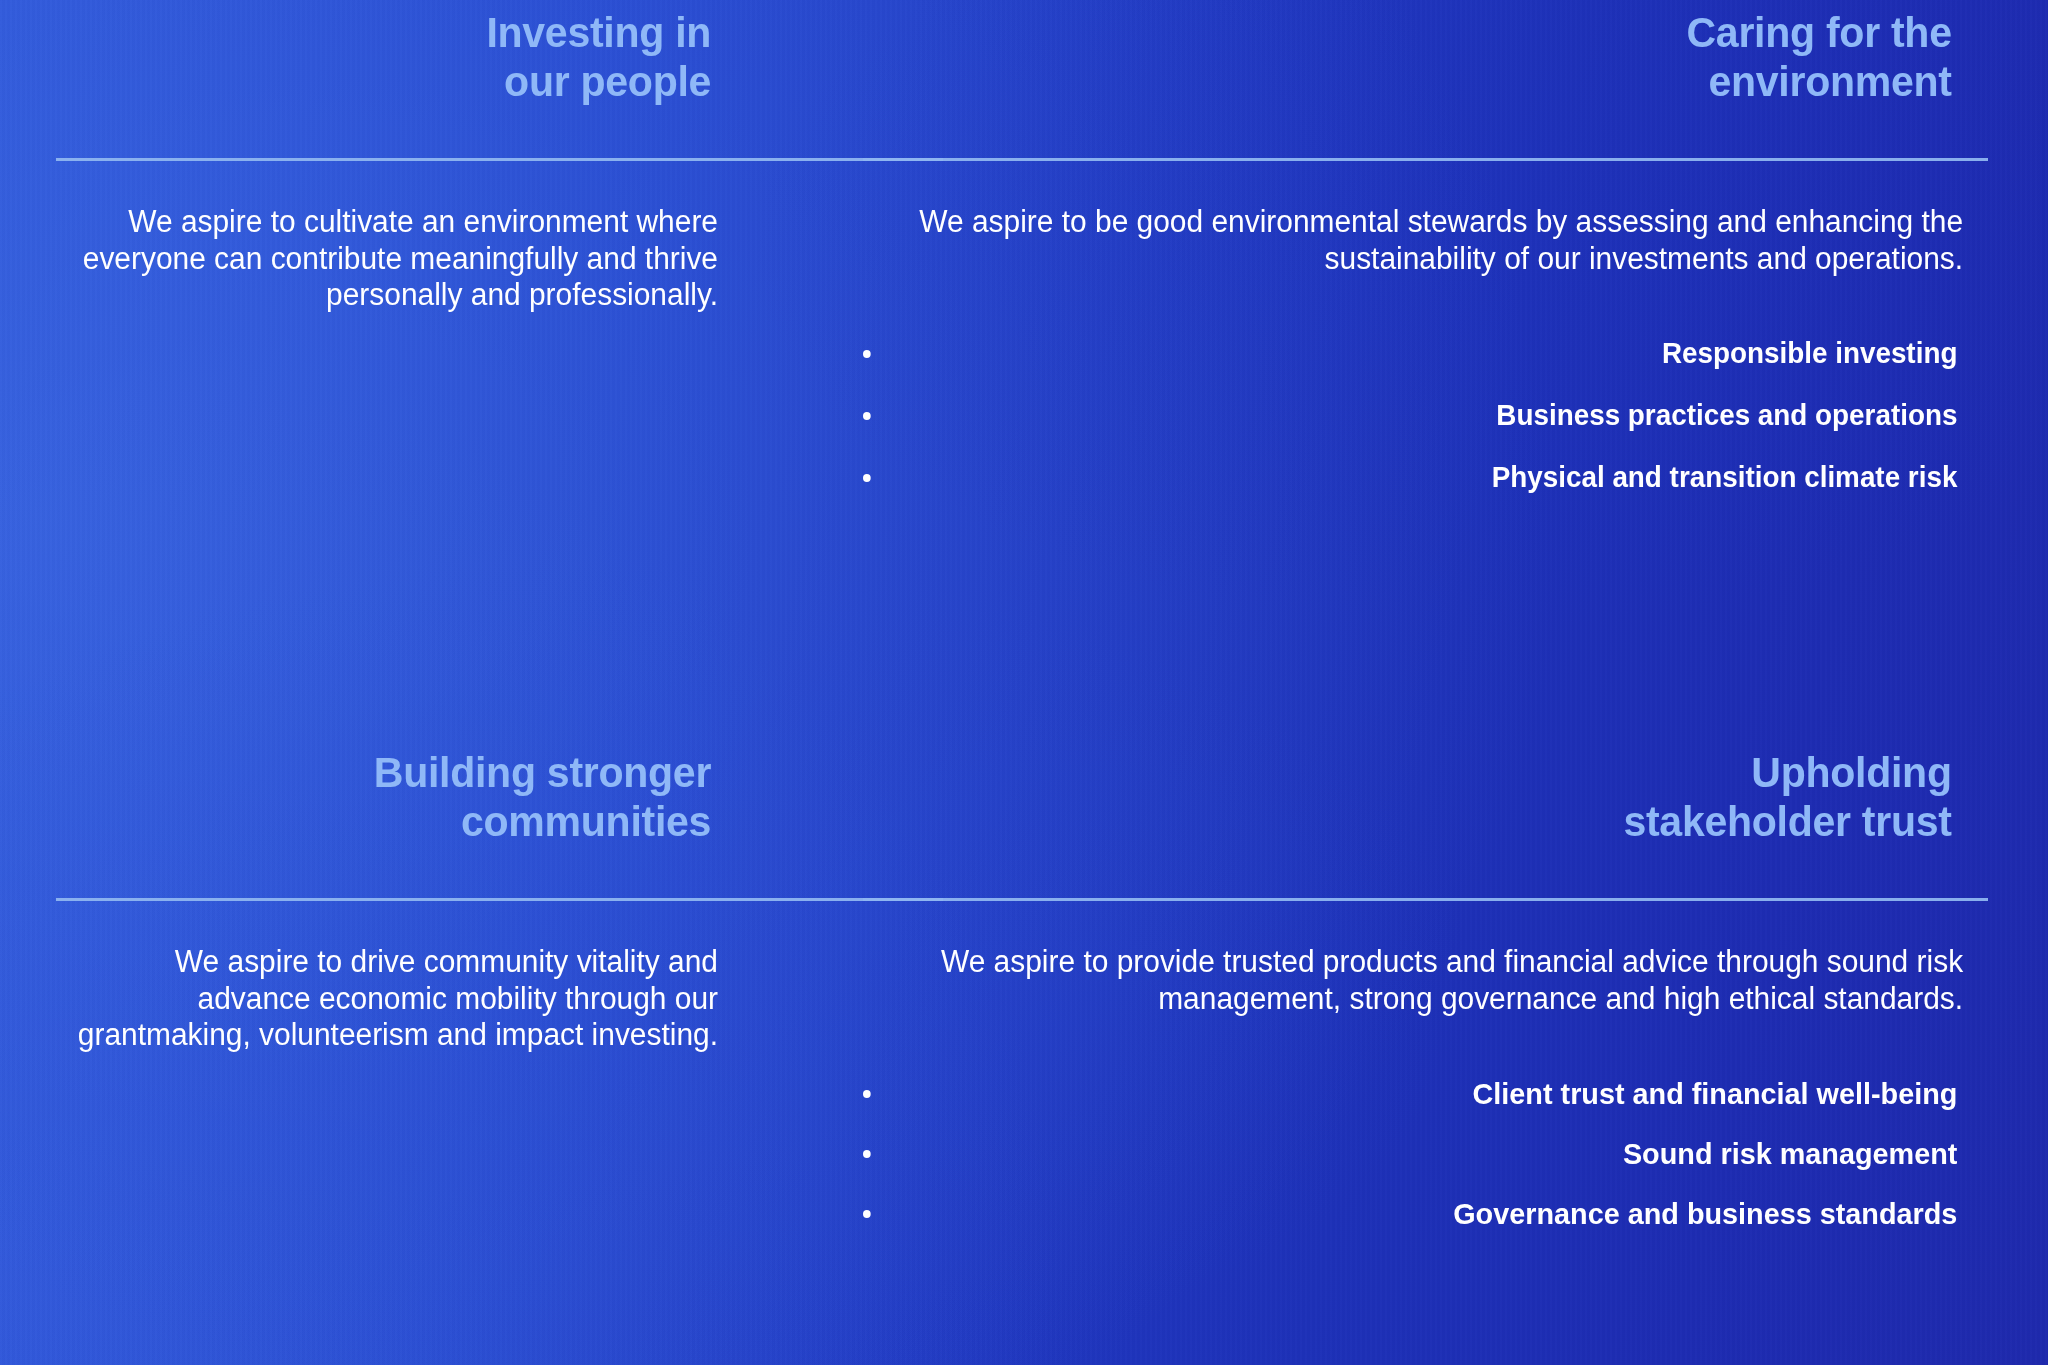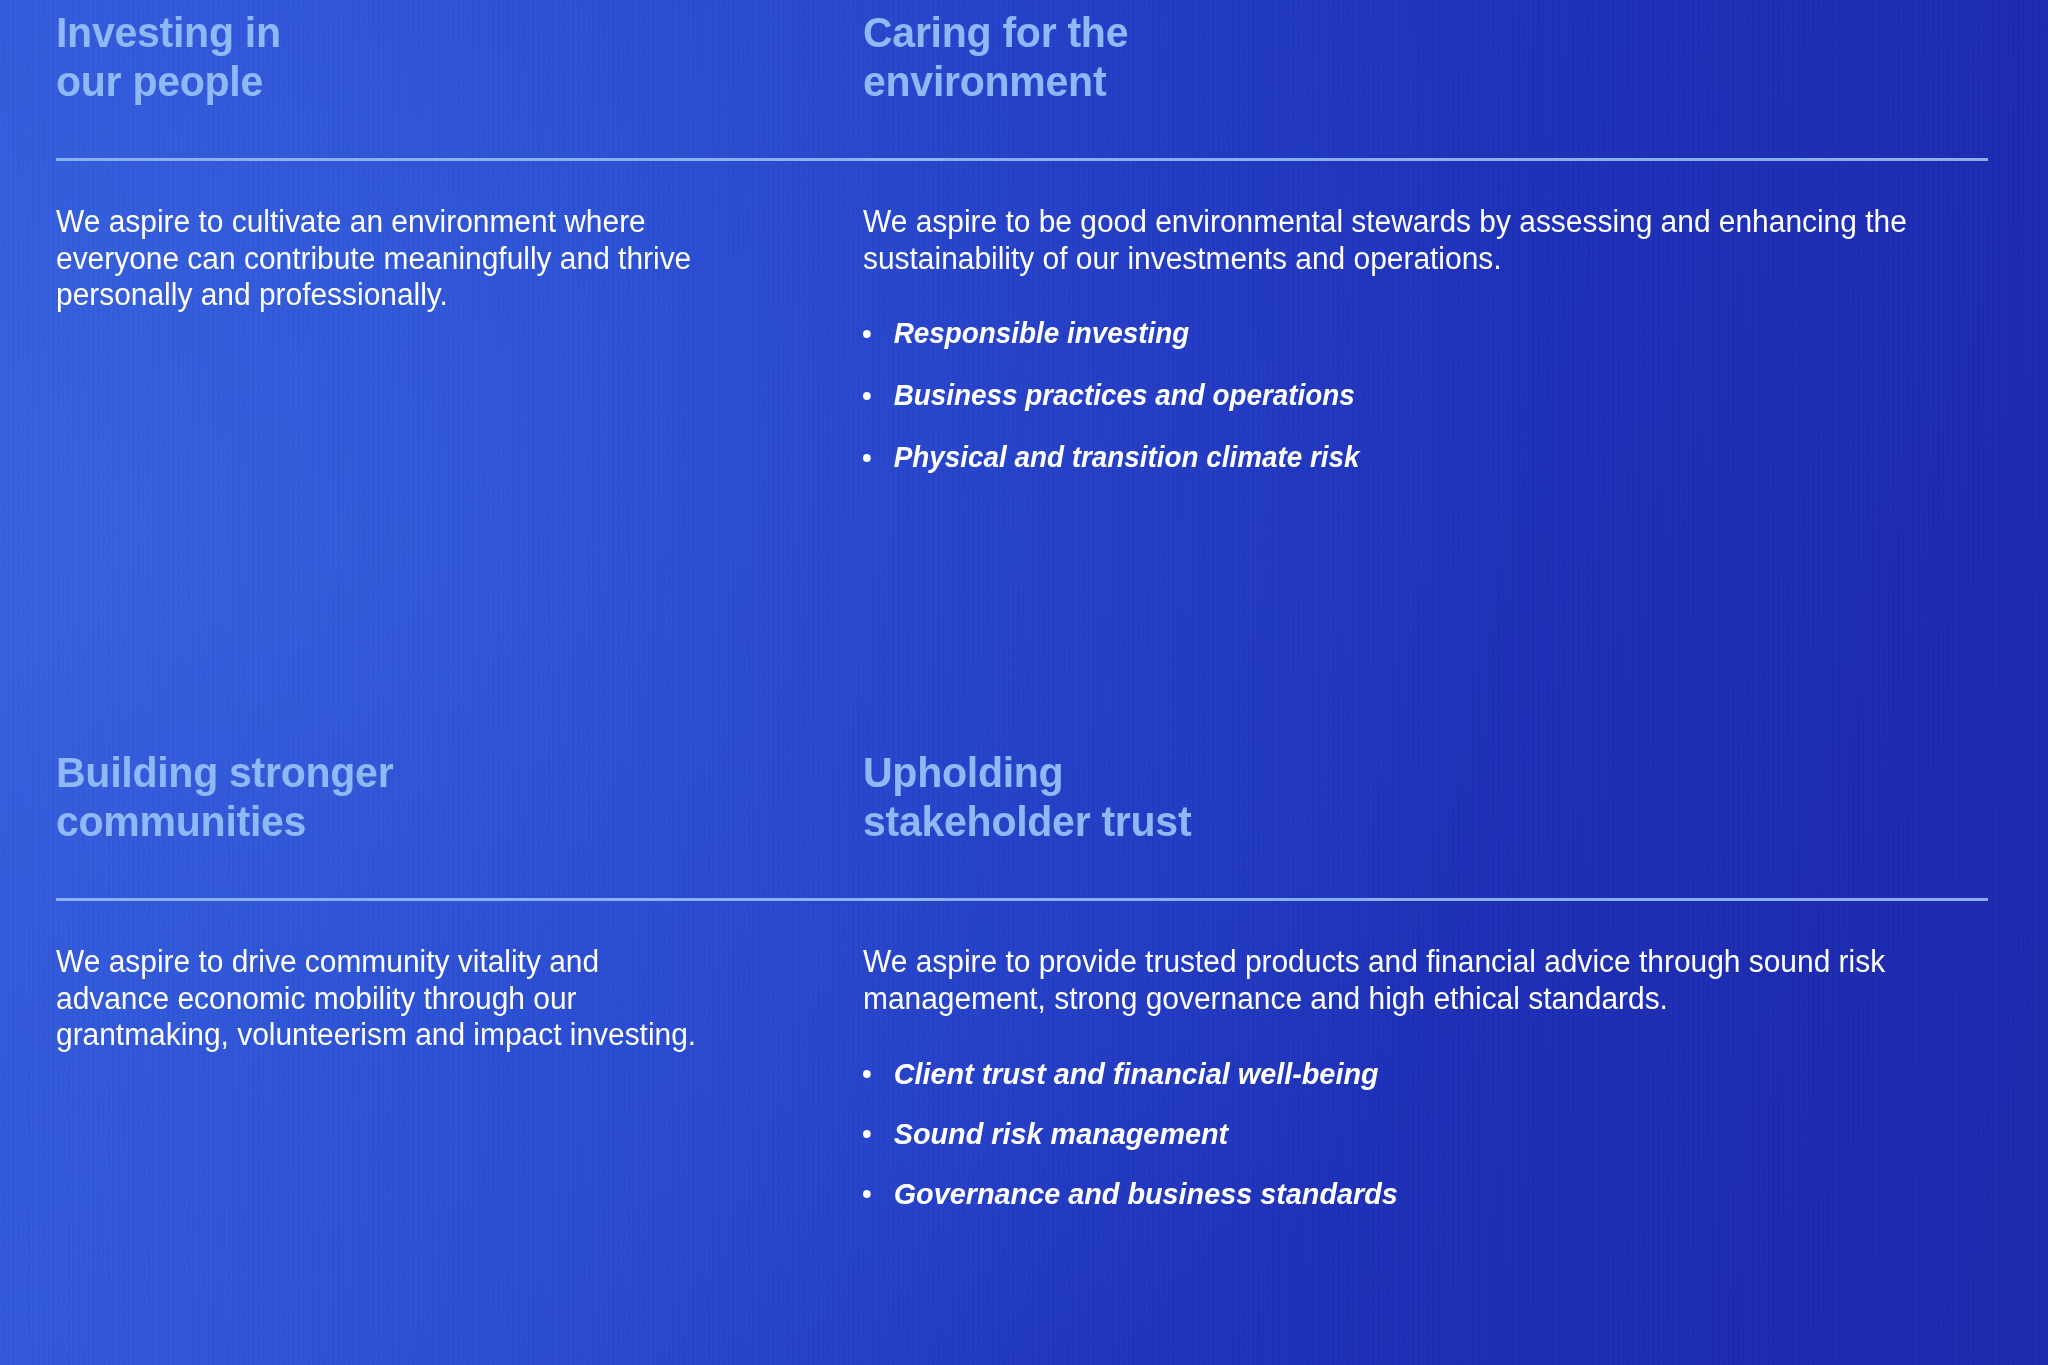--- a/index.html
+++ b/index.html
@@ -39,20 +39,21 @@
   }
 
   .grid {
     position: relative;
     z-index: 2;
     display: grid;
     grid-template-columns: 862px 1186px;
     grid-template-rows: 700px 665px;
     width: 1644px;
     height: 1365px;
+    text-align: right;
   }
 
   .card {
     position: relative;
     padding: 0;
     box-sizing: border-box;
   }
   .card.col-left  { padding-left: 56px;  padding-right: 120px; }
   .card.col-right { padding-left: 1px;   padding-right: 45px;  }
 
@@ -95,21 +96,21 @@
   }
   .col-left .card-body  { margin-top: 43px; }
   .col-right .card-body { margin-top: 43px; }
 
   .bullets {
     list-style: none;
     margin: 0;
     padding: 0;
   }
   .col-left .bullets  { margin-top: 45px; }
-  .col-right .bullets { margin-top: 42px; font-style: italic; }
+  .col-right .bullets { margin-top: 62px; }
 
   .bullet-item {
     position: relative;
     color: #FFFFFF;
     font-family: "Liberation Sans", sans-serif;
     font-weight: 700;
     font-size: 29px;
     line-height: 1.0;
     padding-left: 32px;
     margin-bottom: 33px;

